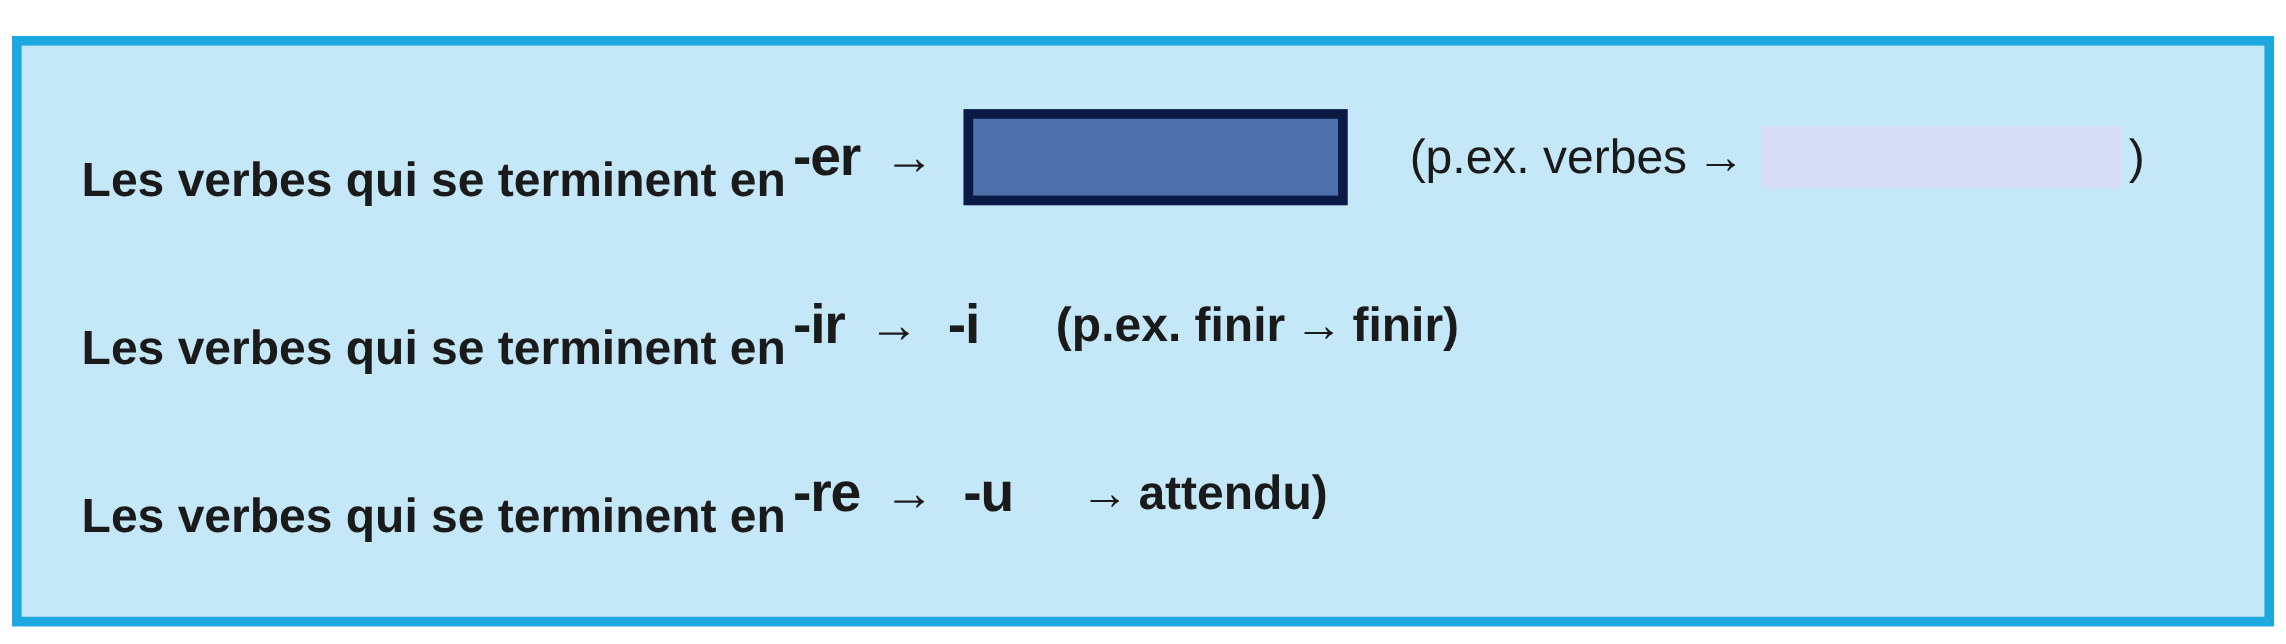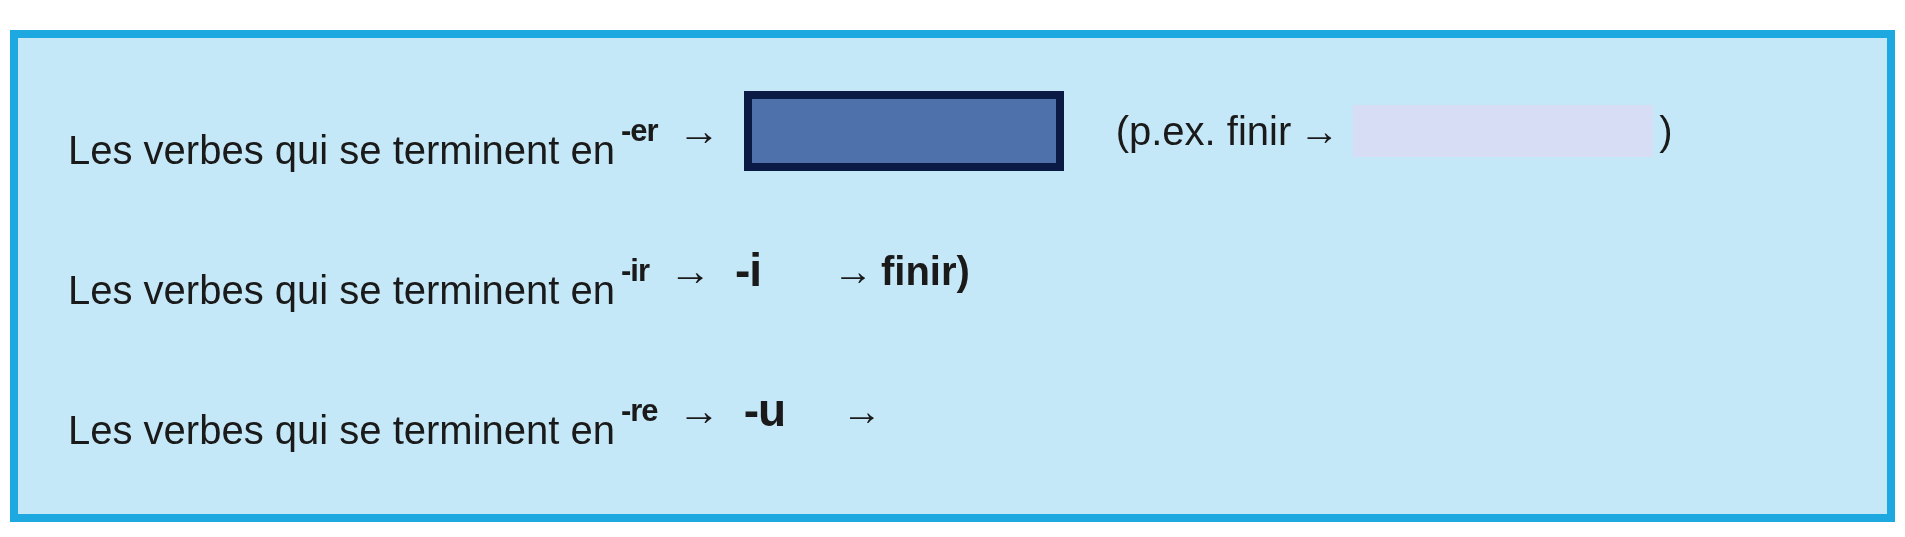--- a/index.html
+++ b/index.html
@@ -24,26 +24,26 @@
       margin-bottom: 54px;
       font-size: 40px;
       color: #1a1a1a;
       line-height: 1.2;
       flex-wrap: wrap;
     }
     .row:last-child {
       margin-bottom: 10px;
     }
     .lead {
-      font-weight: 400;
+      font-weight: 700;
       margin-top: 38px;
     }
     .ending {
       font-weight: 700;
-      font-size: 31px;
+      font-size: 46px;
       margin-left: 6px;
       letter-spacing: -1px;
     }
     .arrow {
       font-weight: 700;
       font-size: 42px;
       margin: 0 24px 0 20px;
     }
     .result {
       font-weight: 700;
@@ -90,40 +90,42 @@
 </head>
 <body>
 
 <div class="box">
 
   <div class="row">
     <span class="lead">Les verbes qui se terminent en</span>
     <span class="ending">-er</span>
     <span class="arrow">→</span>
     <span class="hidden-box"></span>
-    <span class="paren example-gap">(p.ex. finir</span>
+    <span class="paren example-gap">(p.ex. verbes</span>
     <span class="paren ex-arrow">→</span>
     <span class="light-blank"></span>
     <span class="paren">)</span>
   </div>
 
   <div class="row">
     <span class="lead">Les verbes qui se terminent en</span>
     <span class="ending">-ir</span>
     <span class="arrow">→</span>
     <span class="result-col">
         <span class="result">-i</span>
       </span>
+    <span class="bold-inline">(p.ex. finir</span>
     <span class="bold-inline ex-arrow">→</span>
     <span class="bold-inline">finir)</span>
   </div>
 
   <div class="row">
     <span class="lead">Les verbes qui se terminent en</span>
     <span class="ending">-re</span>
     <span class="arrow">→</span>
     <span class="result-col">
         <span class="result">-u</span>
       </span>
     <span class="bold-inline ex-arrow">→</span>
+    <span class="bold-inline">attendu)</span>
   </div>
 
 </div>
 
 </body></html>

